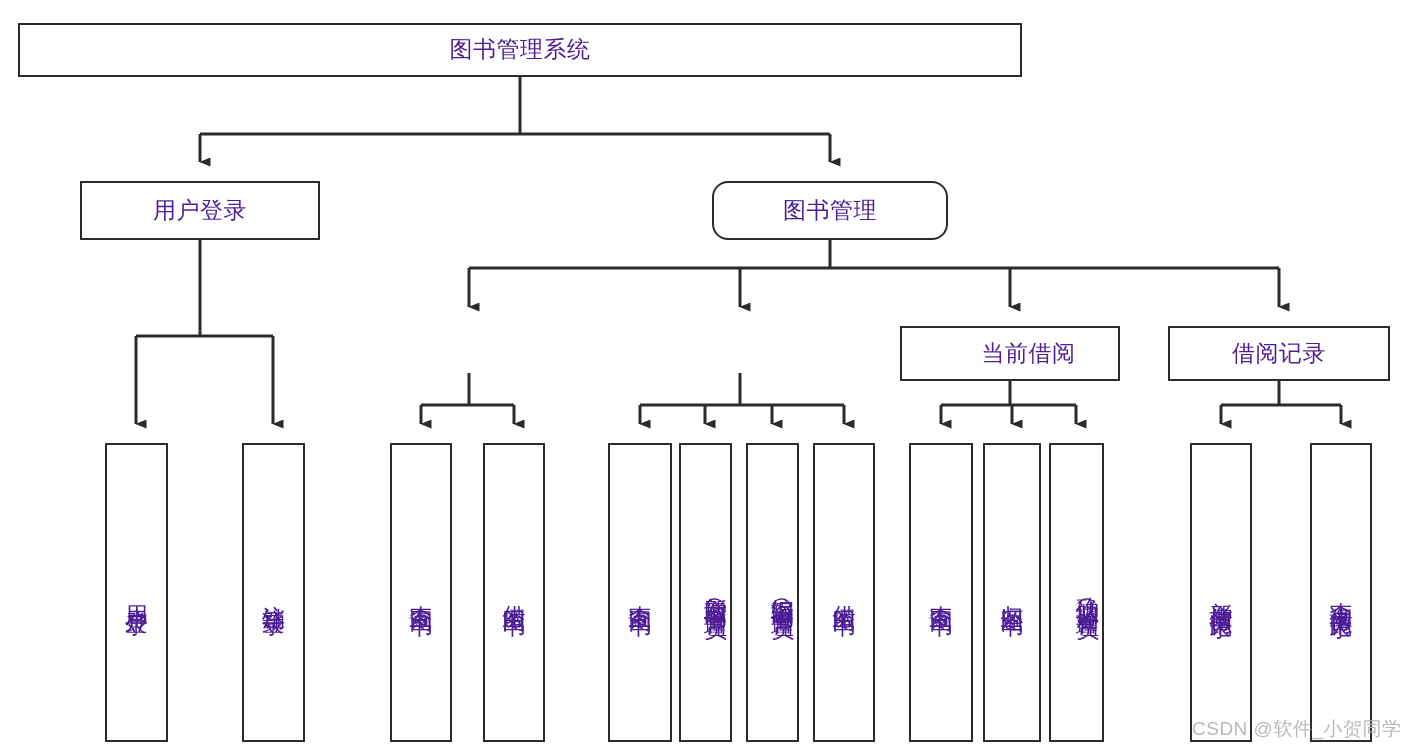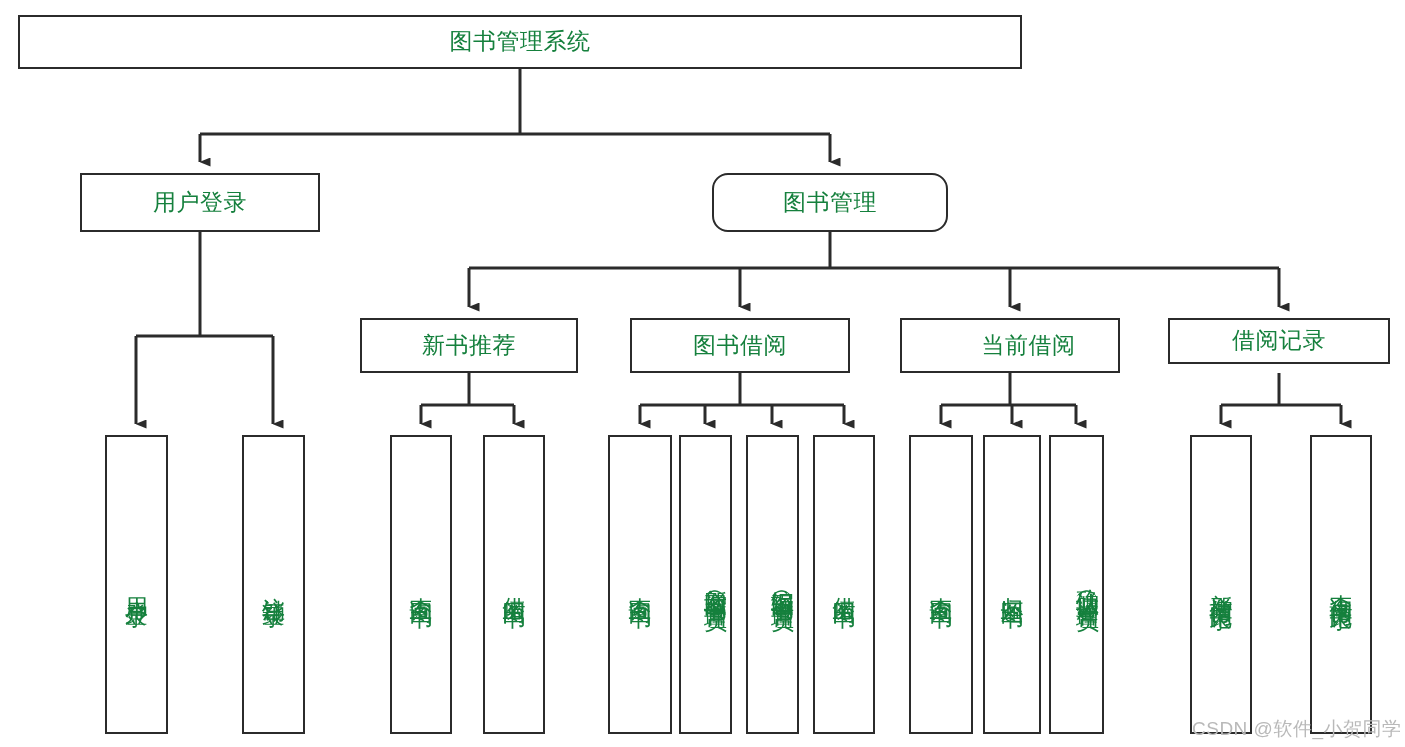--- a/index.html
+++ b/index.html
@@ -23,25 +23,26 @@
     top: 0;
     width: 1405px;
     height: 747px;
     pointer-events: none;
   }
   .node {
     position: absolute;
     box-sizing: border-box;
     border: 2.5px solid #2b2b2b;
     background: #ffffff;
-    color: #15803d;
+    color: #4c1d95;
     display: flex;
     align-items: center;
     justify-content: center;
     text-align: right;
+    margin-top: 8px;
   }
   .node.horiz {
     font-size: 23px;
     letter-spacing: 0.5px;
     line-height: 1.2;
   }
   .node.vert {
     writing-mode: vertical-rl;
     text-orientation: upright;
     font-size: 23px;
@@ -121,30 +122,24 @@
     <span>图书管理系统</span>
   </div>
 
   <div class="node horiz" style="left:80px; top:173px; width:240px; height:59px;">
     <span>用户登录</span>
   </div>
   <div class="node horiz" style="left:712px; top:173px; width:236px; height:59px;border-radius:16px;">
     <span>图书管理</span>
   </div>
 
-  <div class="node horiz" style="left:360px; top:318px; width:218px; height:55px;">
-    <span>新书推荐</span>
-  </div>
-  <div class="node horiz" style="left:630px; top:318px; width:220px; height:55px;">
-    <span>图书借阅</span>
-  </div>
   <div class="node horiz" style="left:900px; top:318px; width:220px; height:55px;padding-left:37px;">
     <span>当前借阅</span>
   </div>
-  <div class="node horiz" style="left:1168px; top:318px; width:222px; height:46px;">
+  <div class="node horiz" style="left:1168px; top:318px; width:222px; height:55px;">
     <span>借阅记录</span>
   </div>
 
   <div class="node vert mid" style="left:105px; top:435px; width:63px; height:299px;">
     <span>用户登录</span>
   </div>
   <div class="node vert mid" style="left:242px; top:435px; width:63px; height:299px;">
     <span>注销登录</span>
   </div>
   <div class="node vert mid" style="left:390px; top:435px; width:62px; height:299px;">

